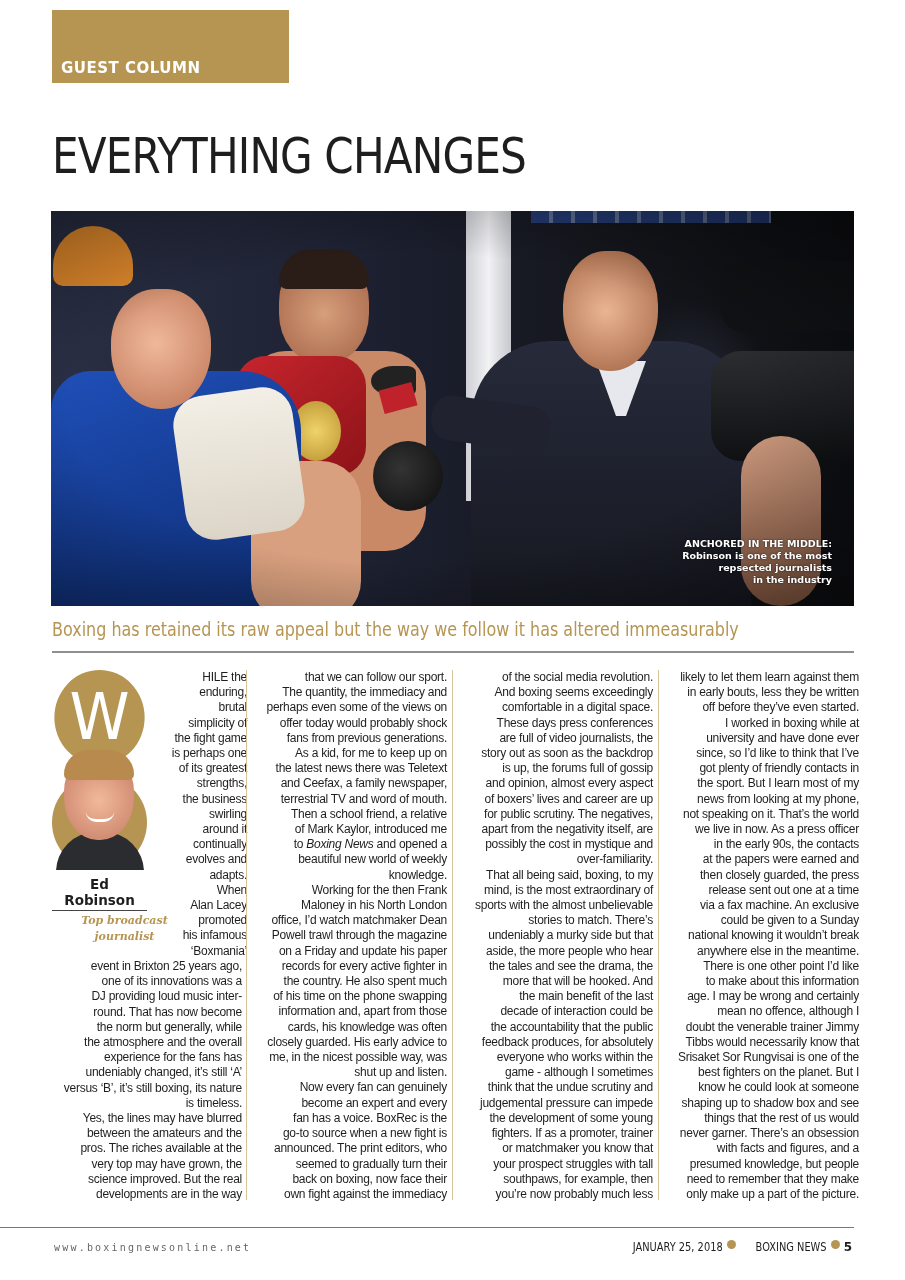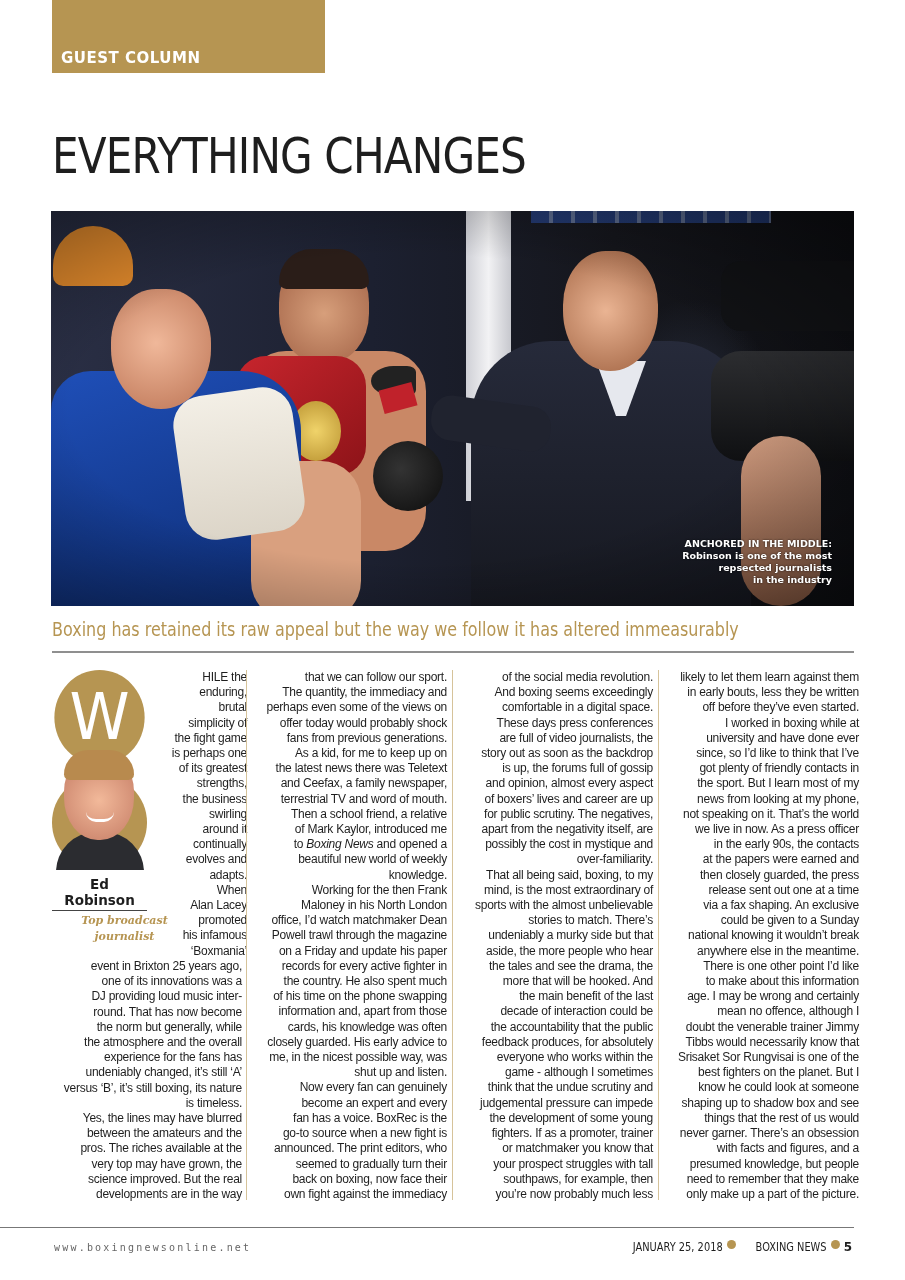--- a/index.html
+++ b/index.html
@@ -1,20 +1,20 @@
 <!DOCTYPE html>
 <html><head>
 <meta charset="utf-8">
 <style>
   * { box-sizing: border-box; margin: 0; padding: 0; }
   html, body { width: 905px; height: 1280px; background: #ffffff; overflow: hidden; }
   body { position: relative; font-family: "Liberation Sans", sans-serif; color: #1e1e1e; }
 
   .section-tab {
-    position: absolute; left: 52px; top: 0; width: 273px; height: 73px;
+    position: absolute; left: 52px; top: 10px; width: 237px; height: 73px;
     background: #b69552;
   }
   .section-tab span {
     position: absolute; left: 9px; bottom: 6px;
     font-family: "DejaVu Sans", sans-serif; font-weight: bold; font-size: 15px;
     letter-spacing: 0.5px; color: #ffffff;
   }
 
   .headline {
     position: absolute; left: 52px; top: 128px;
@@ -310,21 +310,21 @@
     <span class="line">since, so I’d like to think that I’ve</span>
     <span class="line">got plenty of friendly contacts in</span>
     <span class="line">the sport. But I learn most of my</span>
     <span class="line">news from looking at my phone,</span>
     <span class="line">not speaking on it. That’s the world</span>
     <span class="line">we live in now. As a press officer</span>
     <span class="line">in the early 90s, the contacts</span>
     <span class="line">at the papers were earned and</span>
     <span class="line">then closely guarded, the press</span>
     <span class="line">release sent out one at a time</span>
-    <span class="line">via a fax shaping. An exclusive</span>
+    <span class="line">via a fax machine. An exclusive</span>
     <span class="line">could be given to a Sunday</span>
     <span class="line">national knowing it wouldn’t break</span>
     <span class="line">anywhere else in the meantime.</span>
     <span class="line indent">There is one other point I’d like</span>
     <span class="line">to make about this information</span>
     <span class="line">age. I may be wrong and certainly</span>
     <span class="line">mean no offence, although I</span>
     <span class="line">doubt the venerable trainer Jimmy</span>
     <span class="line">Tibbs would necessarily know that</span>
     <span class="line">Srisaket Sor Rungvisai is one of the</span>

